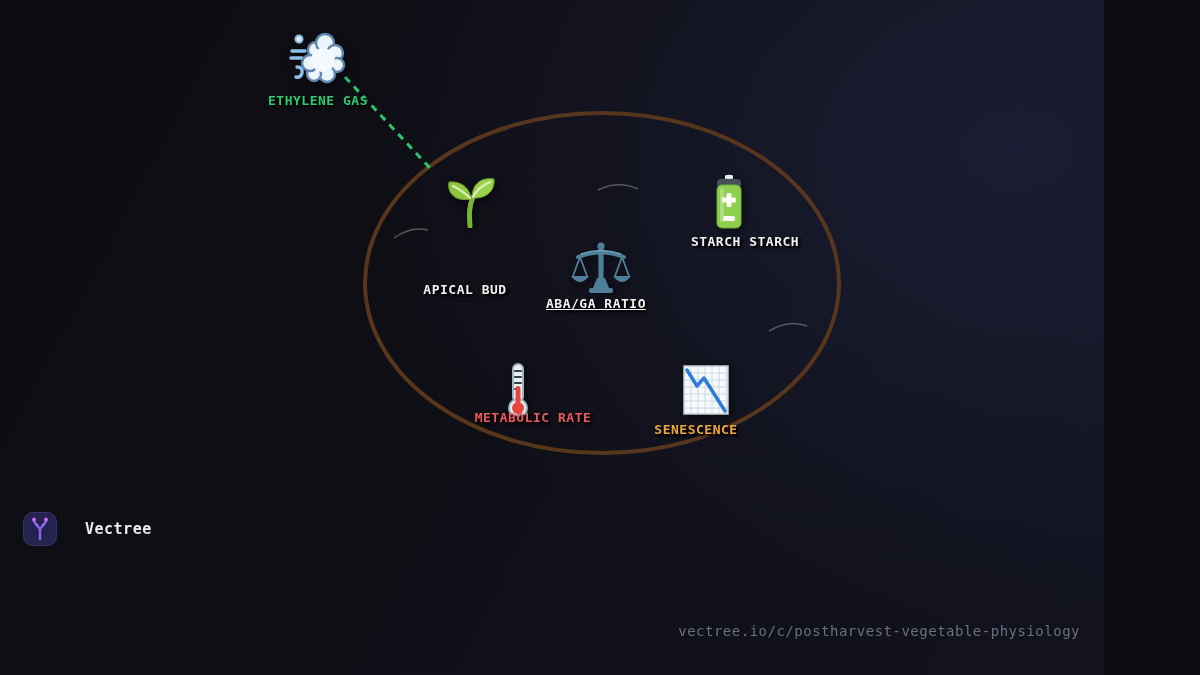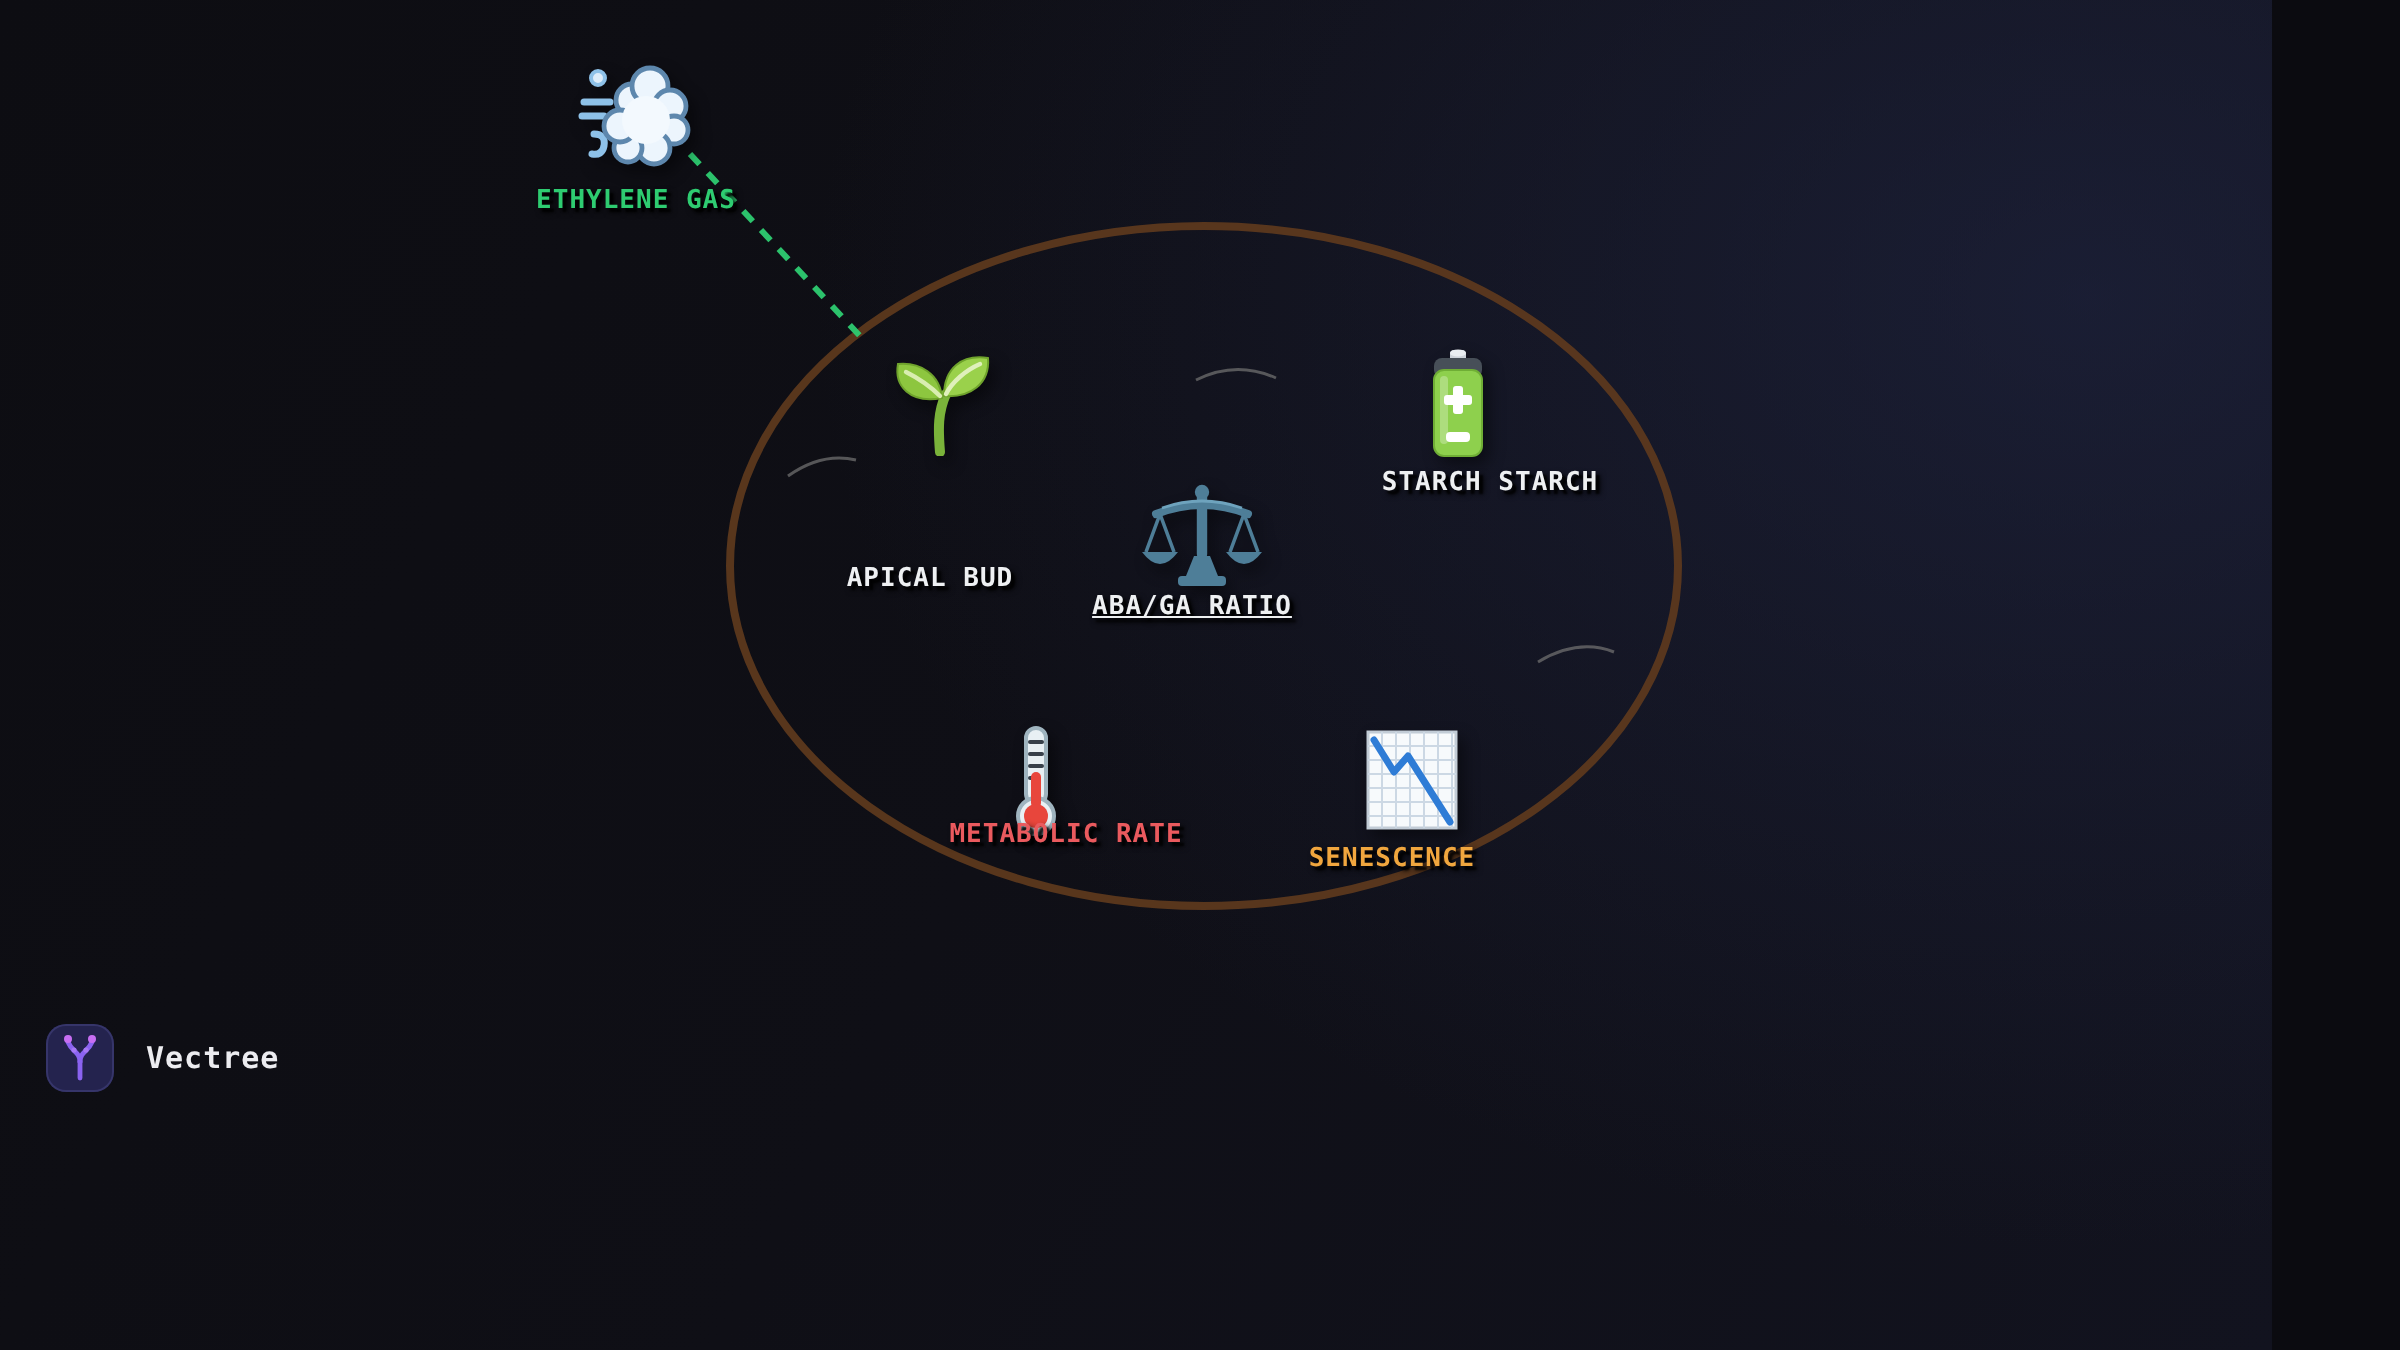--- a/index.html
+++ b/index.html
@@ -2,31 +2,30 @@
 <html><head>
 <meta charset="utf-8">
 <style>
   html,body { margin:0; padding:0; background:#0b0b10; }
   .stage {
     position:relative; width:1104px; height:675px; overflow:hidden;
     font-family:"DejaVu Sans Mono","Liberation Mono",monospace;
     background:
       radial-gradient(1100px 820px at 92% 22%, rgba(34,40,72,0.55), rgba(34,40,72,0) 58%),
       linear-gradient(118deg, #0d0d12 0%, #0f0f16 48%, #12131f 100%);
-    padding-left: 32px;
   }
   svg.lines { position:absolute; left:0; top:0; width:1200px; height:675px; }
   .icon { position:absolute; filter:drop-shadow(3px 4px 4px rgba(0,0,0,0.45)); }
   .node-label {
     position:absolute; transform:translateX(-50%);
     font-size:13px; font-weight:700; letter-spacing:0.5px;
     color:#eef0f2; white-space:nowrap;
     text-shadow:2px 2px 3px rgba(0,0,0,0.95), 2px 2px 1px rgba(0,0,0,0.8);
   }
-  .brand-row { position:absolute; left:23px; top:512px; display:flex; align-items:center; gap:16px; }
+  .brand-row { position:absolute; left:23px; top:512px; display:flex; align-items:center; gap:28px; }
   .logo-badge {
     width:34px; height:34px; border-radius:10px; background:#24234e;
     box-shadow:0 0 0 1px rgba(90,90,160,0.35) inset;
     display:flex; align-items:center; justify-content:center;
   }
   .brand-name { font-size:15px; font-weight:700; color:#ececf0; letter-spacing:0.5px; }
   .page-title {
     position:absolute; left:23px; top:549px; width:748px;
     font-size:36px; line-height:33px; font-weight:700; color:#f3f3f5;
     letter-spacing:0px; text-shadow:2px 2px 3px rgba(0,0,0,0.6);
@@ -155,14 +154,15 @@
         <circle cx="11" cy="7.5" r="2" fill="#c76ef2"></circle>
         <circle cx="23" cy="7.5" r="2" fill="#c76ef2"></circle>
         <circle cx="14" cy="13" r="1.3" fill="#a678f5"></circle>
         <circle cx="20" cy="13" r="1.3" fill="#a678f5"></circle>
       </svg>
     </div>
     <div class="brand-name">Vectree</div>
   </div>
 
 
+  <div class="page-url">vectree.io/c/postharvest-vegetable-physiology</div>
 
 </div>
 
 </body></html>

